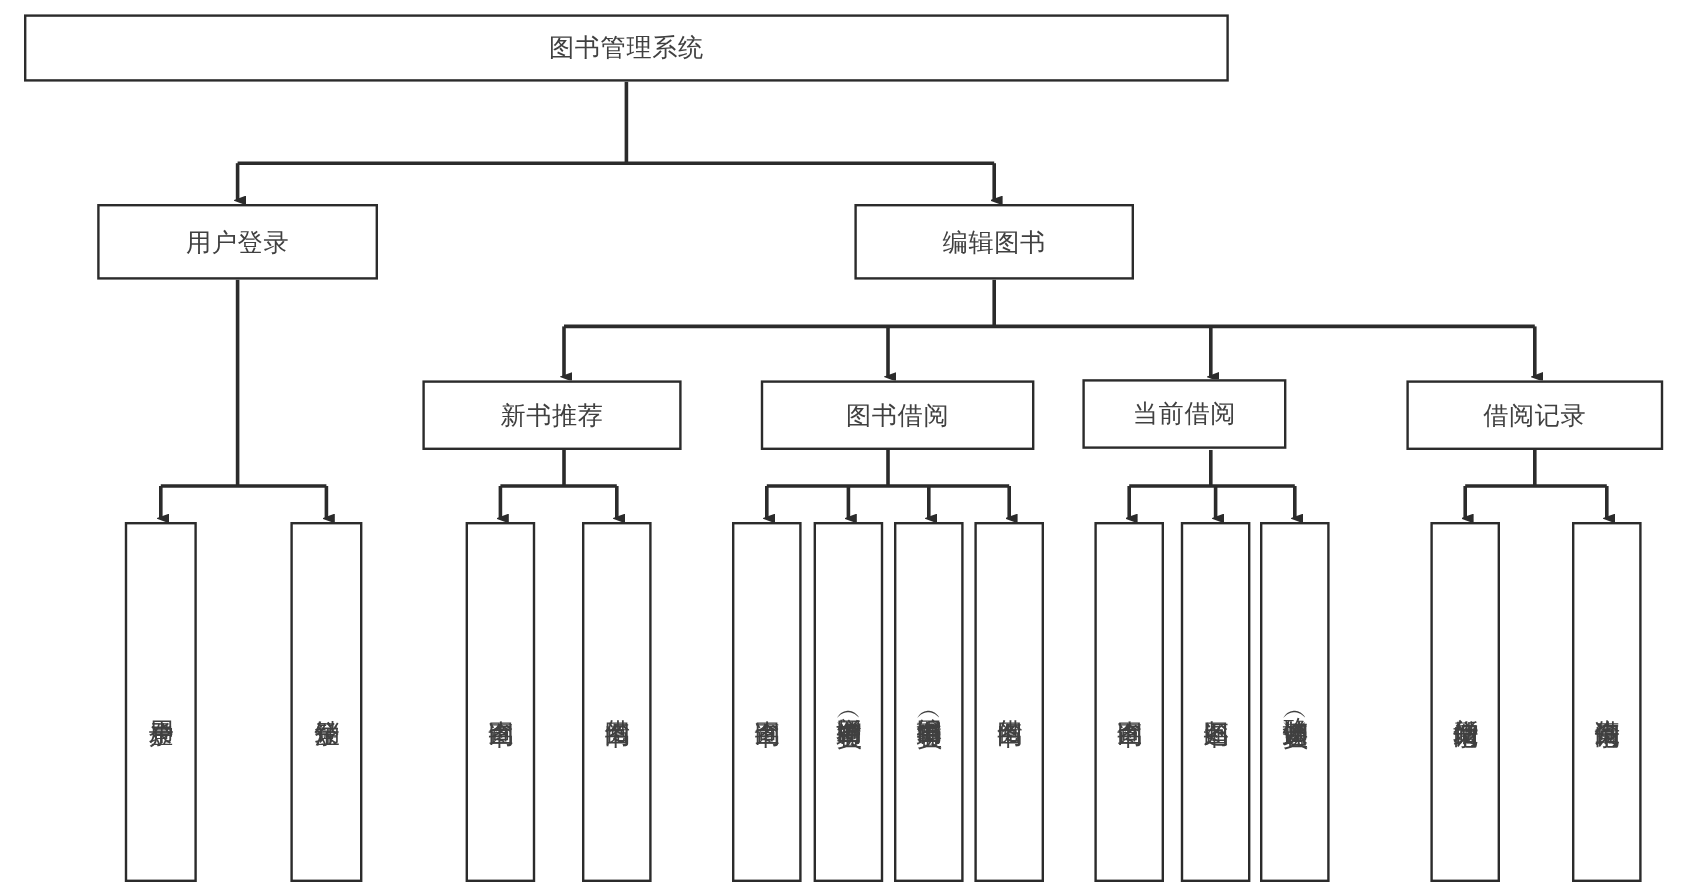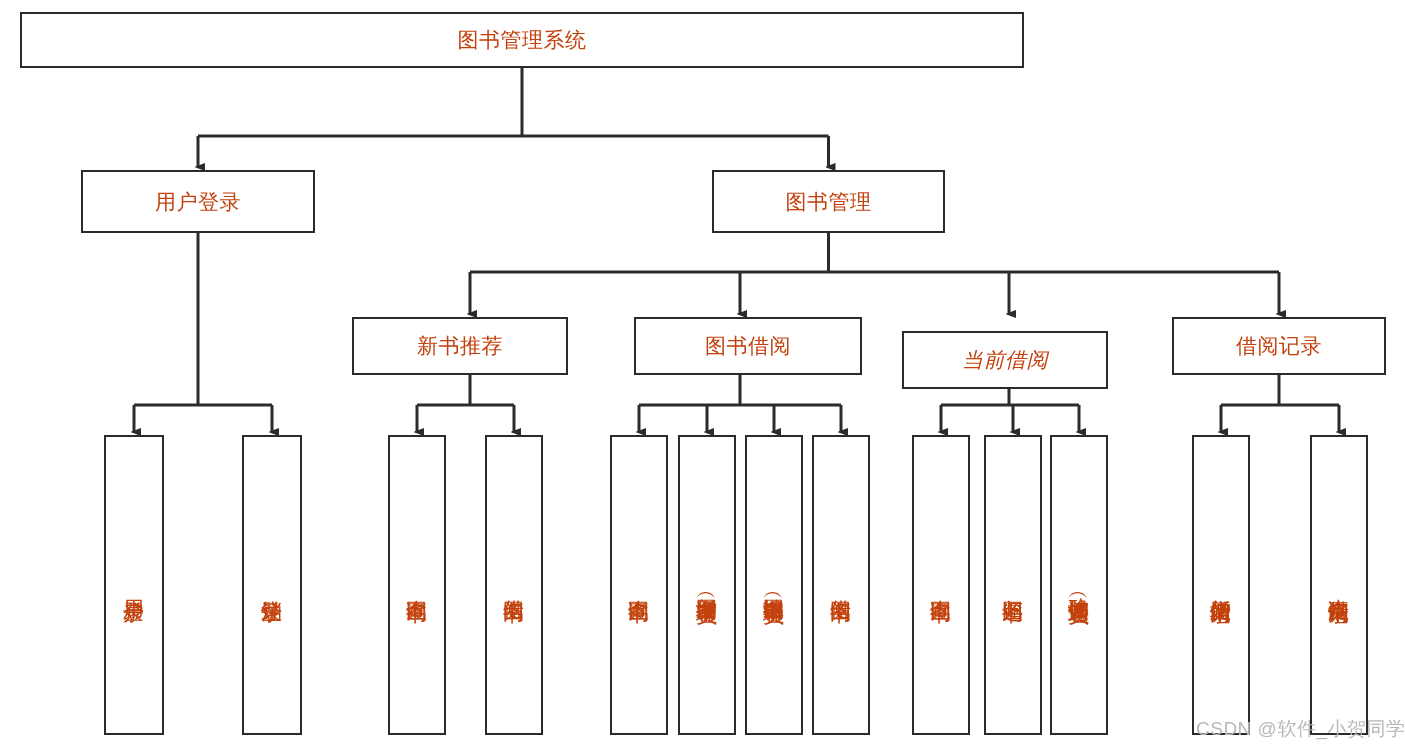--- a/index.html
+++ b/index.html
@@ -26,21 +26,21 @@
     pointer-events: none;
   }
   .node {
     position: absolute;
     box-sizing: border-box;
     background: #ffffff;
     border: 2px solid #2b2b2b;
     display: flex;
     align-items: center;
     justify-content: center;
-    color: #c2410c;
+    color: #404040;
   }
   .node.horizontal {
     font-size: 21px;
     letter-spacing: 0.5px;
   }
   .node.vertical {
     font-size: 21px;
     letter-spacing: 1px;
   }
   .node.vertical .label {
@@ -107,29 +107,29 @@
       </g>
   </svg>
   <div id="nodes">
       <div class="node horizontal" style="left: 20px; top: 12px; width: 1004px; height: 56px;">
         <span class="label">图书管理系统</span>
       </div>
       <div class="node horizontal" style="left: 81px; top: 170px; width: 234px; height: 63px;">
         <span class="label">用户登录</span>
       </div>
       <div class="node horizontal" style="left: 712px; top: 170px; width: 233px; height: 63px;">
-        <span class="label">图书管理</span>
+        <span class="label">编辑图书</span>
       </div>
       <div class="node horizontal" style="left: 352px; top: 317px; width: 216px; height: 58px;">
         <span class="label">新书推荐</span>
       </div>
       <div class="node horizontal" style="left: 634px; top: 317px; width: 228px; height: 58px;">
         <span class="label">图书借阅</span>
       </div>
-      <div class="node horizontal" style="left: 902px; top: 331px; width: 206px; height: 58px; font-style: italic;">
+      <div class="node horizontal" style="left: 902px; top: 316px; width: 170px; height: 58px;">
         <span class="label">当前借阅</span>
       </div>
       <div class="node horizontal" style="left: 1172px; top: 317px; width: 214px; height: 58px; justify-content: center;">
         <span class="label">借阅记录</span>
       </div>
       <div class="node vertical" style="left: 104px; top: 435px; width: 60px; height: 300px;">
         <span class="label">用户登录</span>
       </div>
       <div class="node vertical" style="left: 242px; top: 435px; width: 60px; height: 300px;">
         <span class="label">注销登录</span>
@@ -161,14 +161,13 @@
       <div class="node vertical" style="left: 1050px; top: 435px; width: 58px; height: 300px;">
         <span class="label">确认归还（管理员）</span>
       </div>
       <div class="node vertical" style="left: 1192px; top: 435px; width: 58px; height: 300px;">
         <span class="label">新增借阅记录</span>
       </div>
       <div class="node vertical" style="left: 1310px; top: 435px; width: 58px; height: 300px;">
         <span class="label">查询借阅记录</span>
       </div>
     </div>
-  <div class="watermark" style="left: 1196px; top: 716px;">CSDN @软件_小贺同学</div>
 </div>
 
 </body></html>

